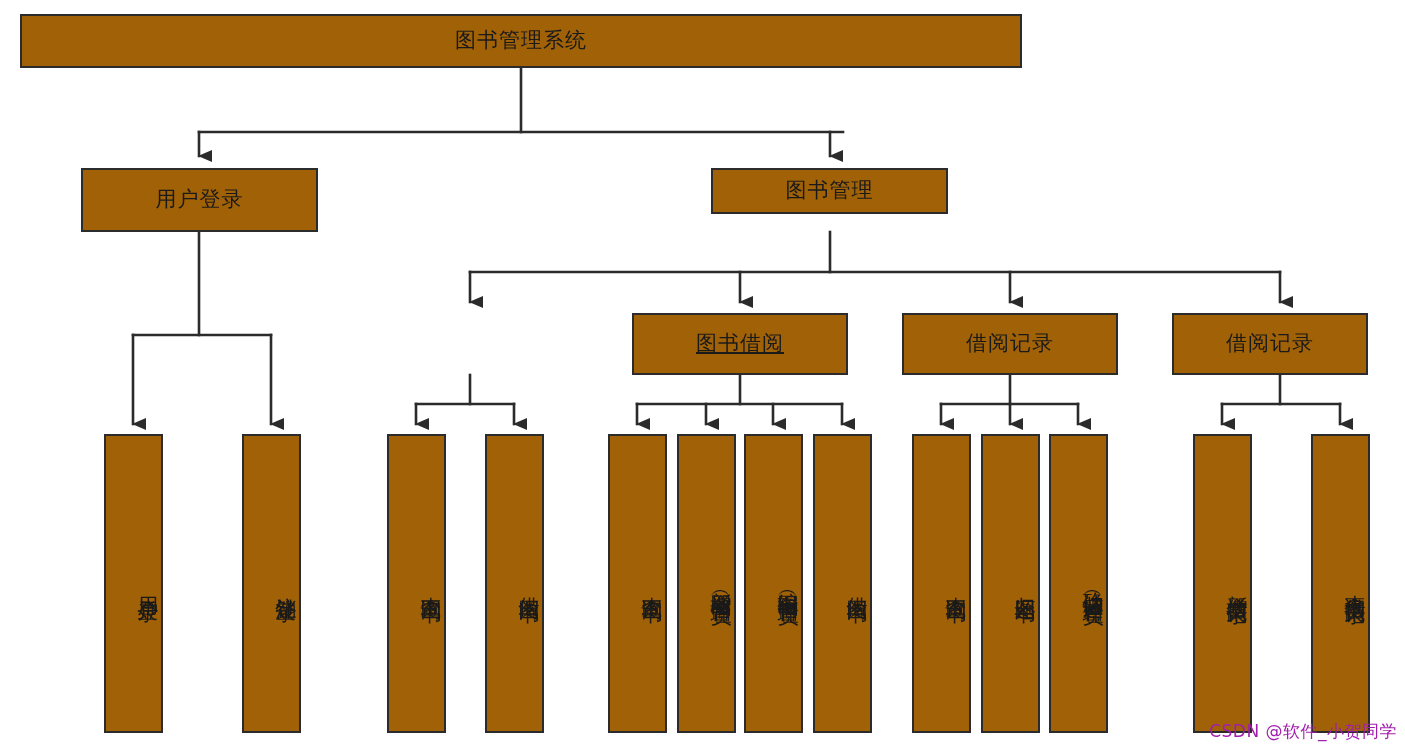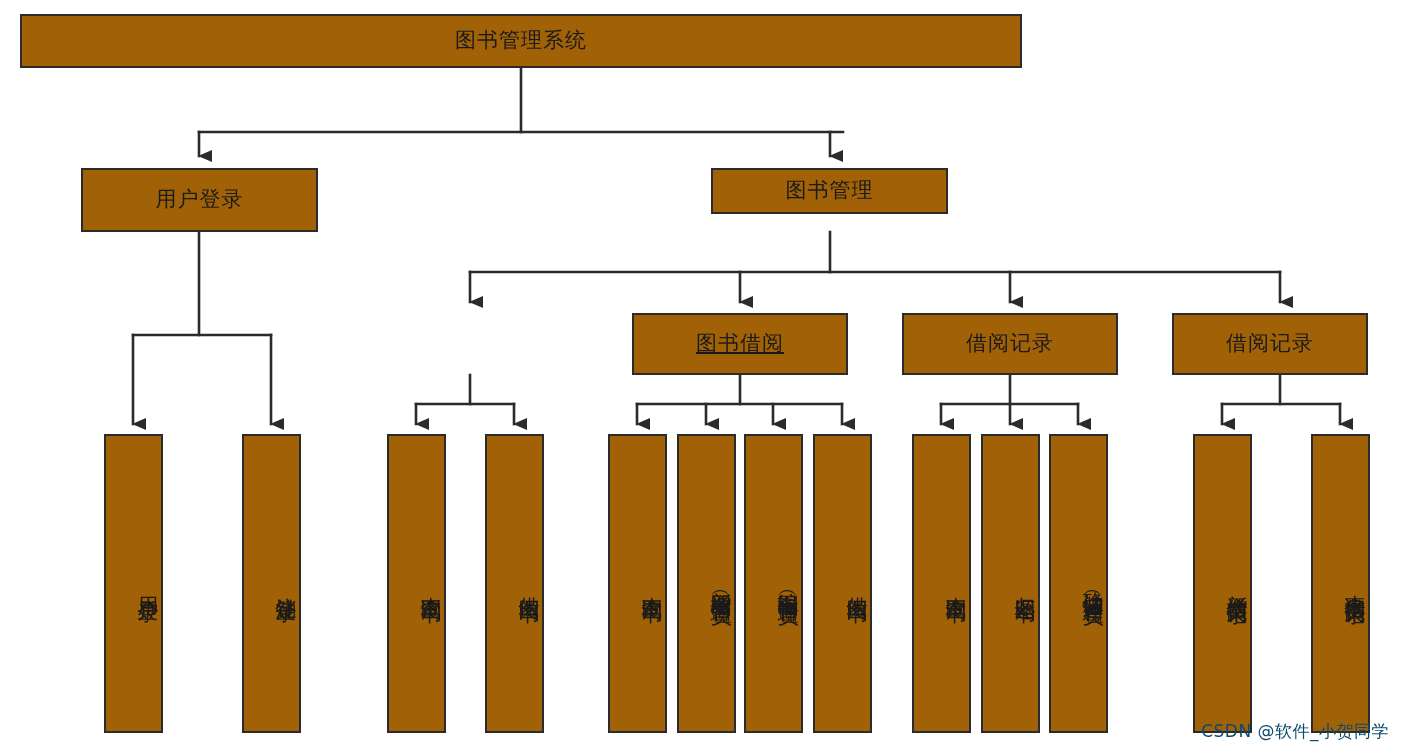--- a/index.html
+++ b/index.html
@@ -56,24 +56,24 @@
     display: block;
     white-space: pre-line;
   }
   .node.vert .txt {
     writing-mode: vertical-rl;
     text-orientation: upright;
     max-height: 100%;
   }
   #watermark {
     position: absolute;
-    right: 16px;
+    right: 8px;
     bottom: 4px;
     font-size: 17px;
-    color: #0c4a6e;
+    color: #a21caf;
     letter-spacing: 0.5px;
     white-space: nowrap;
     user-select: none;
   }
 </style>
 </head>
 <body>
 
 <div id="canvas">
 

